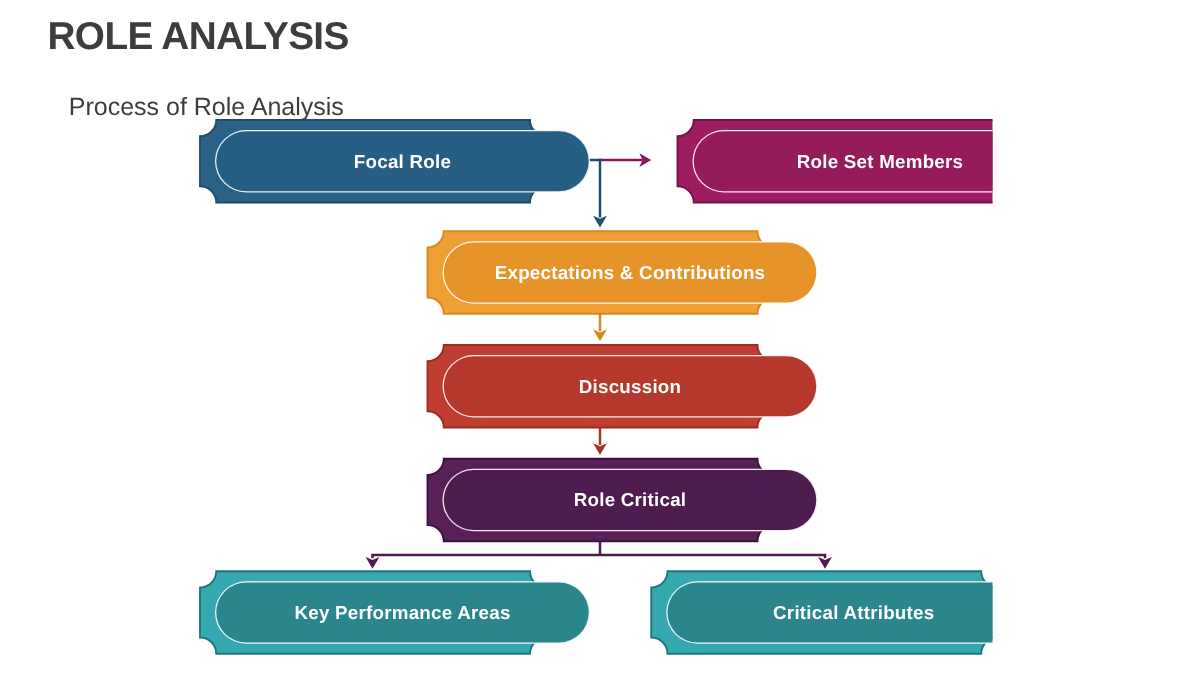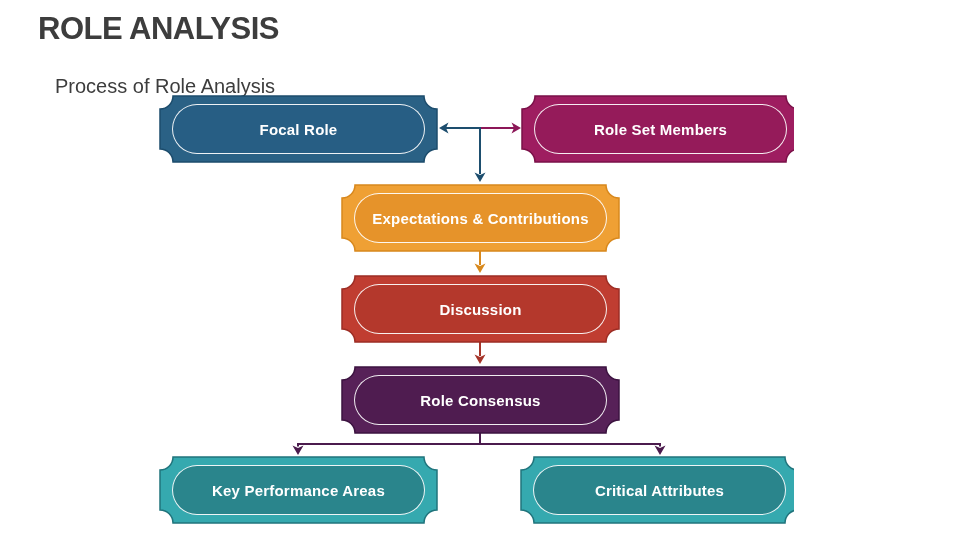--- a/index.html
+++ b/index.html
@@ -10,21 +10,21 @@
   .title{
     position:absolute;left:38px;top:11px;margin:0;
     font-size:31px;font-weight:700;letter-spacing:-0.5px;color:#3d3d3d;
   }
   .subtitle{
     position:absolute;left:39px;top:59px;margin:16px;
     font-size:20px;font-weight:400;color:#3d3d3d;
   }
   .connectors{position:absolute;left:0;top:0;pointer-events:none;}
   .connectors line, .connectors path{stroke-width:2;fill:none;}
-  .node{position:absolute;width:277px;height:66px;}
+  .node{position:absolute;width:277px;height:66px;padding-left:47px;}
   .node .plaque{position:absolute;left:0;top:0;overflow:visible;}
   .node .plaque path{stroke-width:1.5;}
   .pill{
     position:absolute;left:12px;right:12px;top:8px;bottom:8px;
     border:1.4px solid rgba(255,255,255,0.92);border-radius:25px;
     display:flex;align-items:center;justify-content:center;
   }
   .pill span{
     color:#ffffff;font-size:15px;font-weight:600;letter-spacing:0.2px;
     white-space:nowrap;
@@ -61,21 +61,21 @@
 
   <div class="node" style="left:160px;top:96px;">
     <svg class="plaque" width="277" height="66" viewBox="0 0 277 66">
       <path d="M13 0 H264 A13 13 0 0 0 277 13 V53 A13 13 0 0 0 264 66 H13 A13 13 0 0 0 0 53 V13 A13 13 0 0 0 13 0 Z" fill="#2a6185" stroke="#1c4c6c"></path>
     </svg>
     <div class="pill" style="background-color: rgb(39, 94, 132);">
       <span>Focal Role</span>
     </div>
   </div>
 
-  <div class="node" style="left:522px;top:96px;">
+  <div class="node" style="left:542px;top:96px;">
     <svg class="plaque" width="277" height="66" viewBox="0 0 277 66">
       <path d="M13 0 H264 A13 13 0 0 0 277 13 V53 A13 13 0 0 0 264 66 H13 A13 13 0 0 0 0 53 V13 A13 13 0 0 0 13 0 Z" fill="#9e1d60" stroke="#7a1048"></path>
     </svg>
     <div class="pill" style="background-color: rgb(149, 27, 90);">
       <span>Role Set Members</span>
     </div>
   </div>
 
   <div class="node" style="left:342px;top:185px;">
     <svg class="plaque" width="277" height="66" viewBox="0 0 277 66">
@@ -93,21 +93,21 @@
     <div class="pill" style="background-color: rgb(180, 56, 44);">
       <span>Discussion</span>
     </div>
   </div>
 
   <div class="node" style="left:342px;top:367px;">
     <svg class="plaque" width="277" height="66" viewBox="0 0 277 66">
       <path d="M13 0 H264 A13 13 0 0 0 277 13 V53 A13 13 0 0 0 264 66 H13 A13 13 0 0 0 0 53 V13 A13 13 0 0 0 13 0 Z" fill="#572158" stroke="#3c1340"></path>
     </svg>
     <div class="pill" style="background-color: rgb(79, 28, 80);">
-      <span>Role Consensus</span>
+      <span>Role Critical</span>
     </div>
   </div>
 
   <div class="node" style="left:160px;top:457px;">
     <svg class="plaque" width="277" height="66" viewBox="0 0 277 66">
       <path d="M13 0 H264 A13 13 0 0 0 277 13 V53 A13 13 0 0 0 264 66 H13 A13 13 0 0 0 0 53 V13 A13 13 0 0 0 13 0 Z" fill="#35a9af" stroke="#20747c"></path>
     </svg>
     <div class="pill" style="background-color: rgb(42, 133, 140); justify-content: center;">
       <span>Key Performance Areas</span>
     </div>

